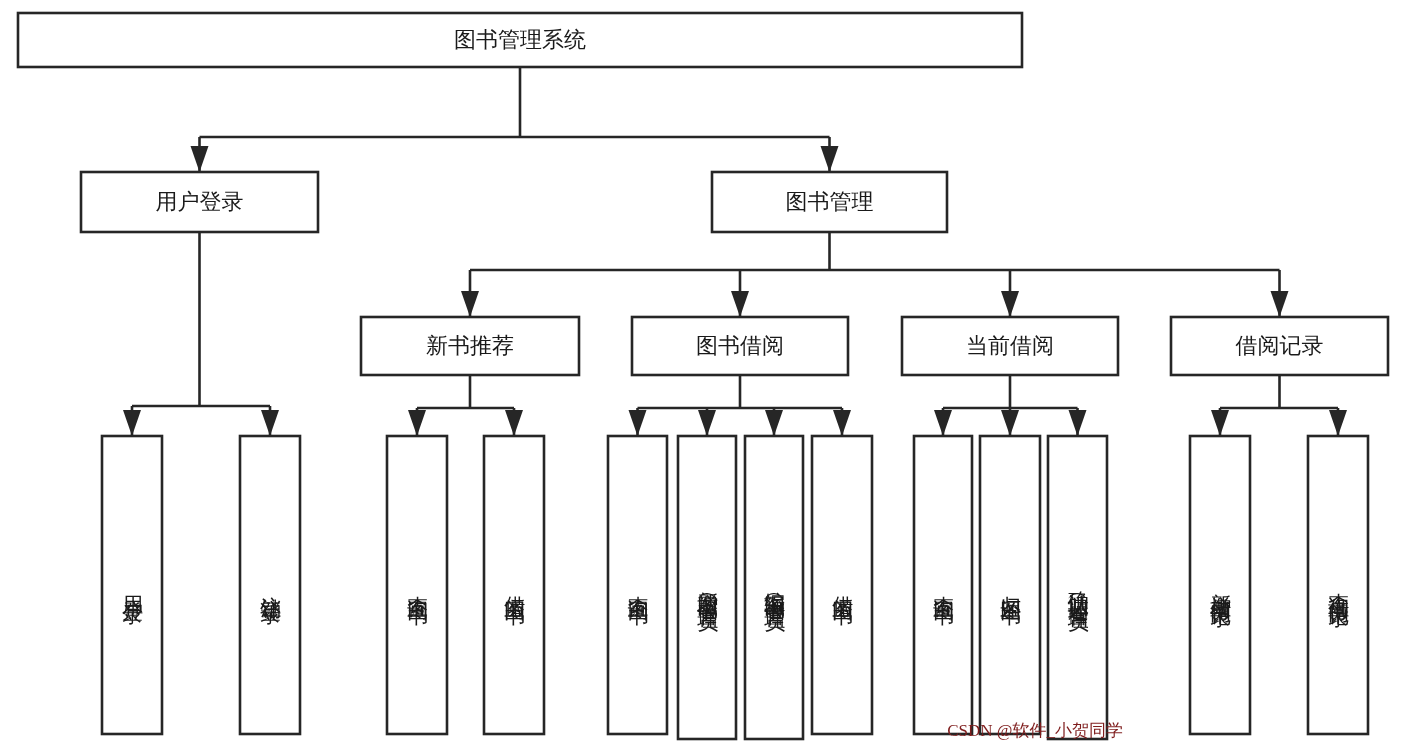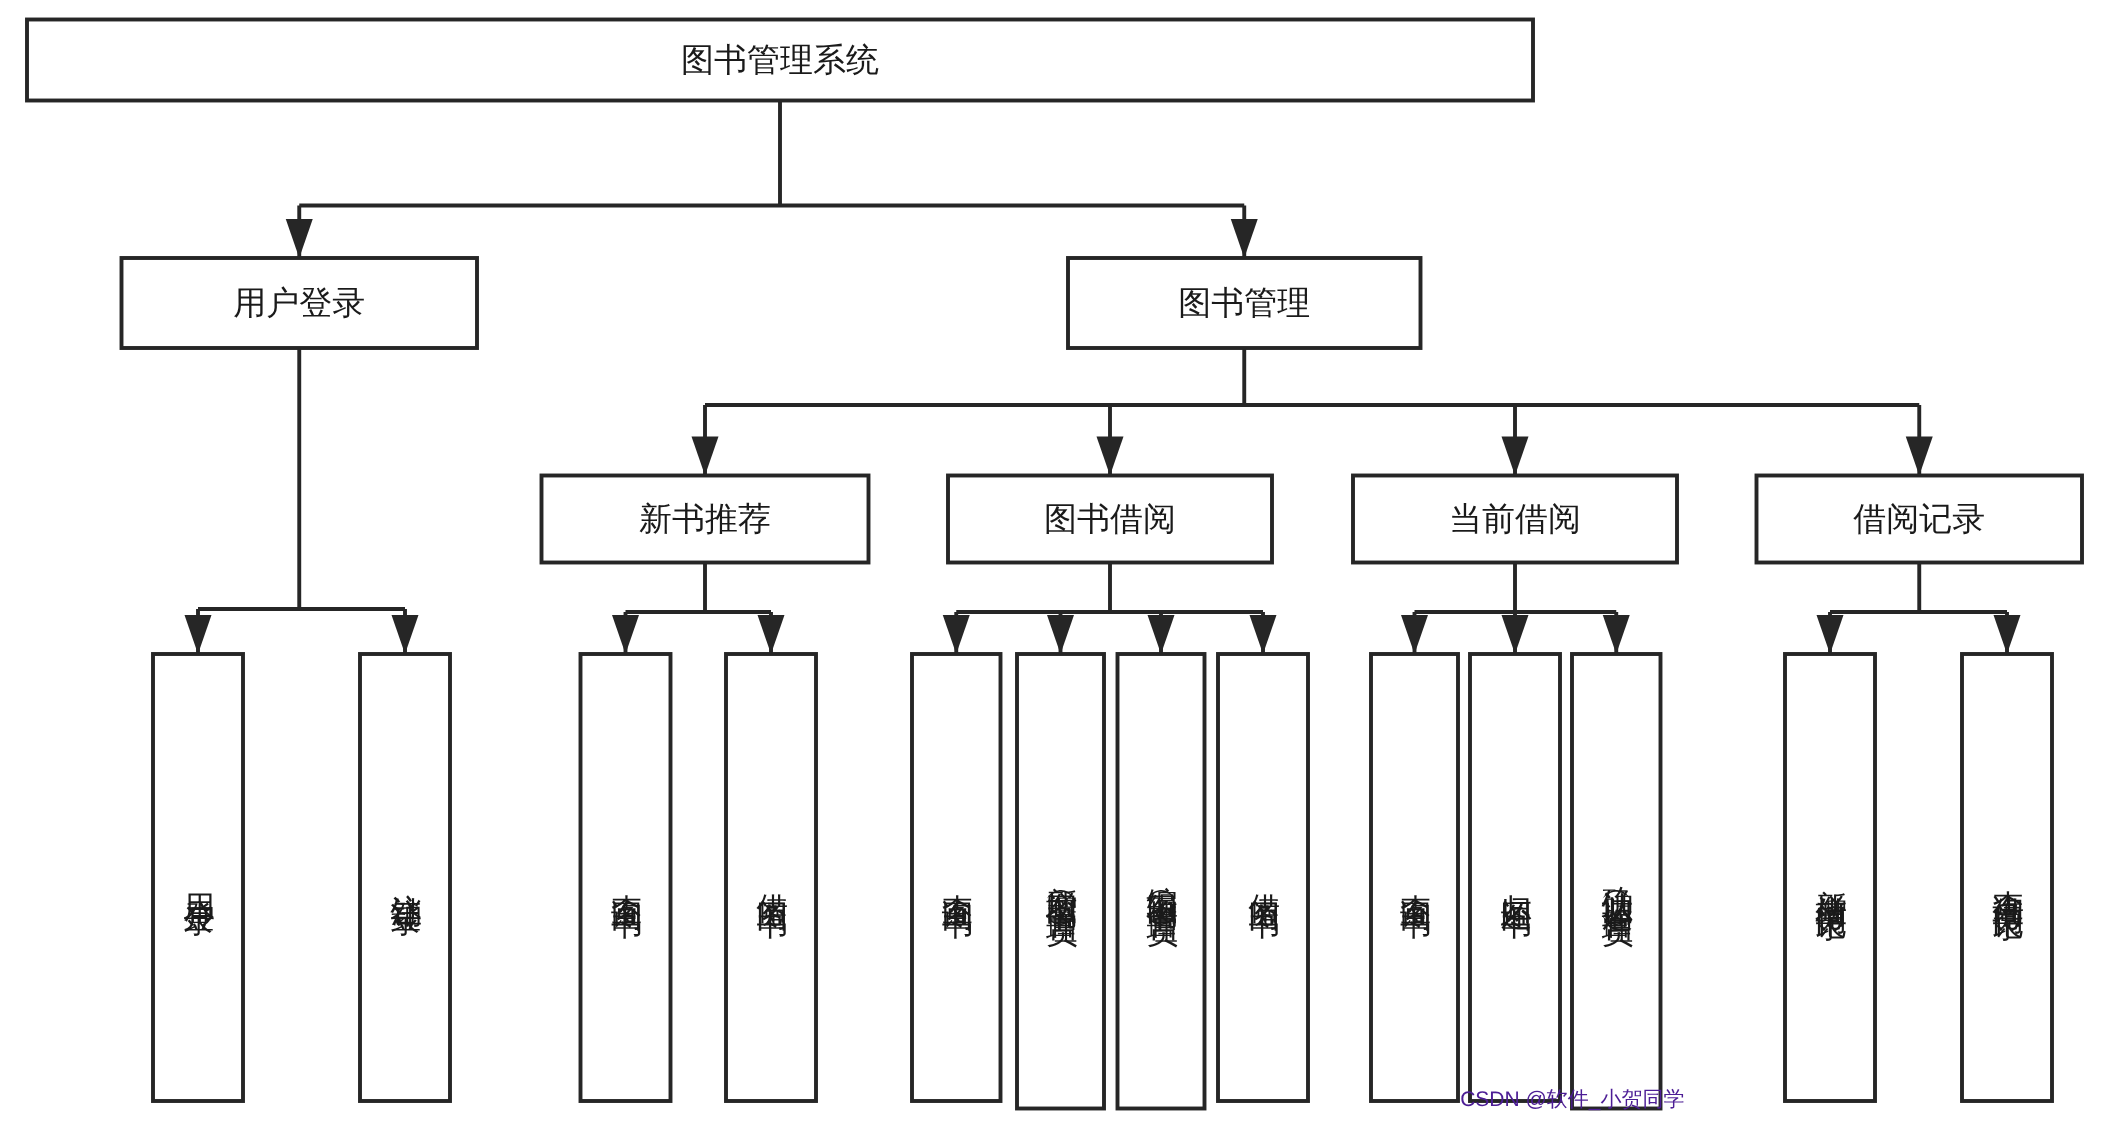--- a/index.html
+++ b/index.html
@@ -62,23 +62,23 @@
     white-space: nowrap;
     pointer-events: none;
     display: flex;
     align-items: center;
     justify-content: center;
   }
   .watermark {
     position: absolute;
     right: 8px;
     bottom: 5px;
-    font-family: Liberation Sans, sans-serif;
-    font-size: 14px;
-    color: #4c1d95;
+    font-family: Liberation Serif, serif;
+    font-size: 17px;
+    color: #7f1d1d;
     white-space: nowrap;
     user-select: none;
   }
 </style>
 </head>
 <body>
 
 <div id="diagram-root">
 
   <svg id="flow-svg" viewBox="0 0 1405 747">

